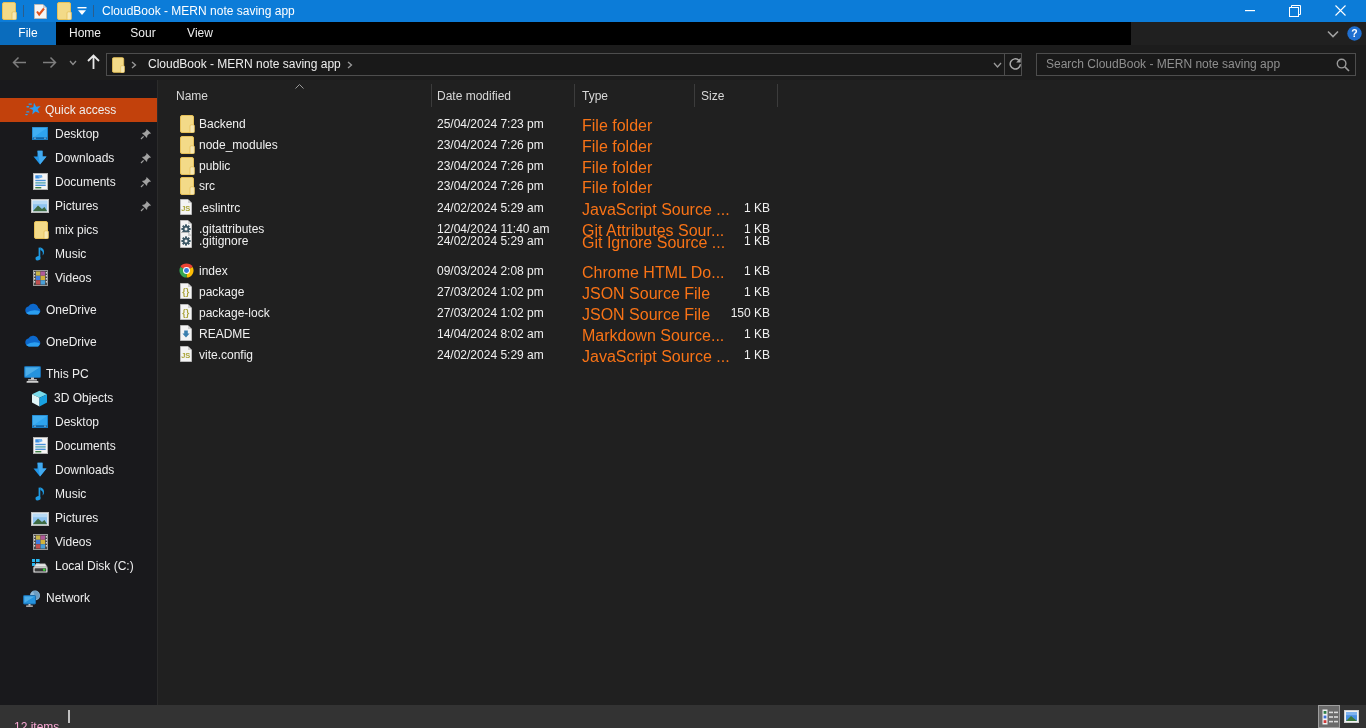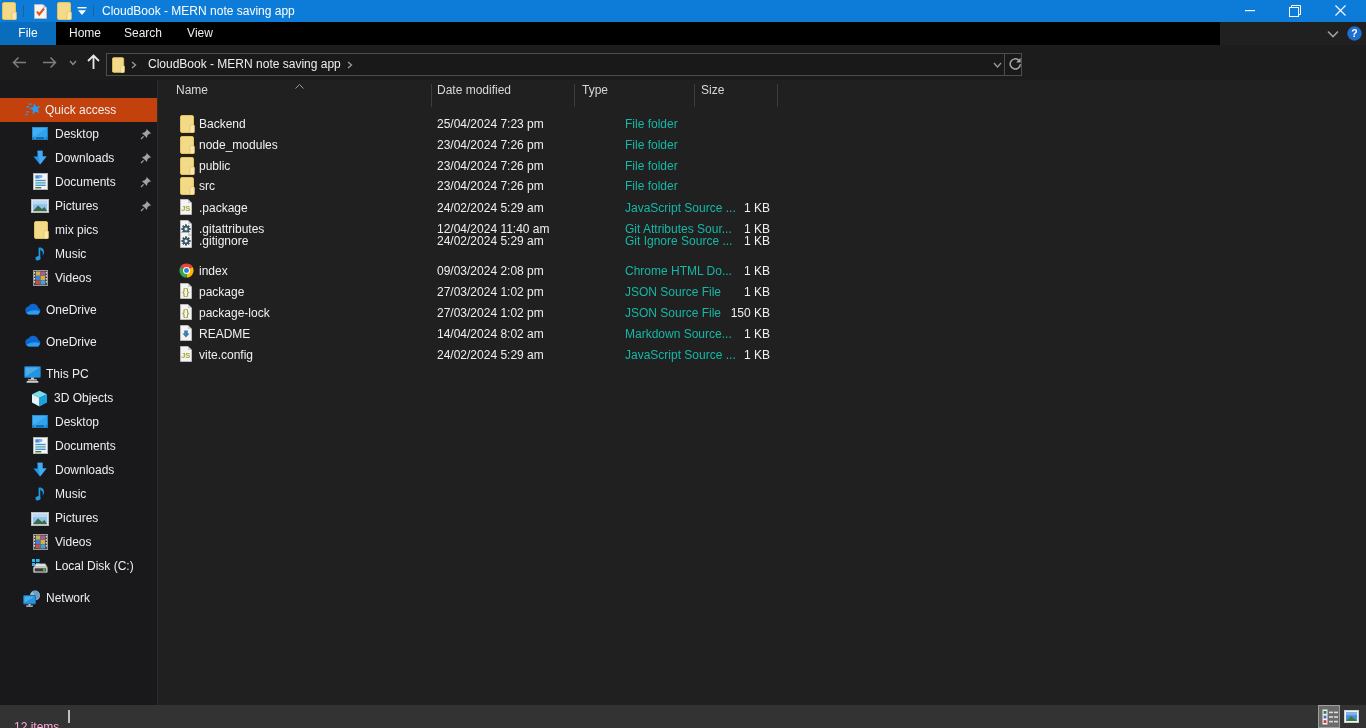--- a/index.html
+++ b/index.html
@@ -5,46 +5,46 @@
 * { margin:0; padding:0; box-sizing:border-box; }
 html,body { width:1366px; height:728px; overflow:hidden; background:#202020;
   font-family:"Liberation Sans", sans-serif; }
 #win { position:relative; width:1366px; height:728px; }
 .abs { position:absolute; }
 
 #titlebar { position:absolute; left:0; top:0; width:1366px; height:22px; background:#0c7cd8; }
 .ttxt { position:absolute; left:102px; top:4px; font-size:12px; color:#fff; white-space:nowrap; }
 .tsep { position:absolute; top:5px; width:1px; height:12px; background:#2a5d8c; }
 
-#menubar { position:absolute; left:0; top:22px; width:1220px; height:23px; background:#000; }
+#menubar { position:absolute; left:0; top:22px; width:1131px; height:23px; background:#000; }
 .filetab { position:absolute; left:0; top:0; width:56px; height:23px; background:#0a6cbd; color:#fff;
   font-size:12px; text-align:center; line-height:23px; }
 .mitem { position:absolute; top:0; height:23px; color:#eee; font-size:12px; line-height:23px; text-align:center; }
 
 #toolbar { position:absolute; left:0; top:45px; width:1366px; height:35px; background:#1c1c1c; }
 #addrbox { position:absolute; left:106px; top:8px; width:916px; height:23px; background:#191919;
   border:1px solid #4d4d4d; }
 #searchbox { position:absolute; left:1036px; top:8px; width:320px; height:23px; background:#191919;
   border:1px solid #4d4d4d; }
 .atxt { position:absolute; left:41px; top:3px; font-size:12px; color:#ededed; white-space:nowrap; }
 
 #sidebar { position:absolute; left:0; top:80px; width:157px; height:625px; background:#19191c; }
 #splitter { position:absolute; left:157px; top:80px; width:2px; height:625px; background:#2b2b2b; }
 .srow { position:absolute; left:0; width:157px; height:24px; }
 .slabel { position:absolute; top:5px; font-size:12px; color:#eeeeee; white-space:nowrap; }
 .sicon { position:absolute; }
 .pin { position:absolute; left:140px; top:6px; }
 
 #content { position:absolute; left:158px; top:80px; width:1208px; height:625px; background:#202020; }
-.hdr { position:absolute; top:3px; font-size:12px; color:#d8d8d8; white-space:nowrap; }
+.hdr { position:absolute; top:9px; font-size:12px; color:#d8d8d8; white-space:nowrap; }
 .hsep { position:absolute; top:4px; width:1px; height:23px; background:#3c3c3c; }
 .frow { position:absolute; left:0; width:1208px; height:21px; }
 .fname { position:absolute; left:41px; top:4px; font-size:12px; color:#f0f0f0; white-space:nowrap; }
 .fdate { position:absolute; left:279px; top:4px; font-size:12px; color:#f0f0f0; white-space:nowrap; }
-.ftype { position:absolute; left:424px; top:4px; font-size:12px; color:#14b8a6; white-space:nowrap;margin-left:43px; }
+.ftype { position:absolute; left:424px; top:4px; font-size:16px; color:#f97316; white-space:nowrap; }
 .fsize { position:absolute; left:510px; top:4px; width:102px; text-align:right; font-size:12px; color:#f0f0f0;padding-left:12px; }
 .ficon { position:absolute; left:22px; top:2px; }
 
 #statusbar { position:absolute; left:0; top:705px; width:1366px; height:23px; background:#333333; }
 </style>
 </head>
 <body>
 <div id="win">
 
 <div id="titlebar">
@@ -77,21 +77,21 @@
     <path d="M2.5 2.5 V0.5 H11.5 V9.5 H9.5" fill="none" stroke="#fff"></path>
   </svg>
   <svg class="abs" style="left:1335px;top:5px" width="11" height="11" viewBox="0 0 11 11">
     <path d="M0.5 0.5 L10.5 10.5 M10.5 0.5 L0.5 10.5" stroke="#fff" stroke-width="1.1"></path>
   </svg>
 </div>
 
 <div id="menubar">
   <div class="filetab">File</div>
   <div class="mitem" style="left:65px;width:40px;text-align:center;">Home</div>
-  <div class="mitem" style="left:124px;width:38px;">Search</div>
+  <div class="mitem" style="left:124px;width:38px;">Sour</div>
   <div class="mitem" style="left:182px;width:36px;">View</div>
   <svg class="abs" style="left:1327px;top:8px" width="12" height="8" viewBox="0 0 12 8">
     <path d="M1 1.5 L6 6.5 L11 1.5" fill="none" stroke="#a0a0a0" stroke-width="1.6"></path>
   </svg>
   <svg class="abs" style="left:1347px;top:4px" width="15" height="15" viewBox="0 0 15 15">
     <circle cx="7.5" cy="7.5" r="7.2" fill="#1f6fd0"></circle>
     <text x="7.5" y="11.2" font-size="10.5" font-weight="bold" fill="#fff" text-anchor="middle" font-family="Liberation Sans">?</text>
   </svg>
 </div>
 
@@ -120,20 +120,27 @@
     <svg class="abs" style="left:240px;top:7px" width="6" height="8" viewBox="0 0 6 8">
       <path d="M1 1 L4.5 4 L1 7" fill="none" stroke="#9a9a9a" stroke-width="1.3"></path>
     </svg>
     <svg class="abs" style="left:886px;top:8px" width="9" height="7" viewBox="0 0 9 7">
       <path d="M1 1 L4.5 5 L8 1" fill="none" stroke="#9a9a9a" stroke-width="1.3"></path>
     </svg>
     <div class="abs" style="left:897px;top:0;width:1px;height:21px;background:#4d4d4d"></div>
     <svg class="abs" style="left:901px;top:3px" width="14" height="15" viewBox="0 0 14 15">
       <path d="M10.8 3.2 A5.1 5.1 0 1 0 12.4 7.3" fill="none" stroke="#a8a8a8" stroke-width="1.5"></path>
       <path d="M12.6 0.8 V5.4 H8.2 Z" fill="#a8a8a8"></path>
+    </svg>
+  </div>
+  <div id="searchbox">
+    <div class="abs" style="left:9px;top:3px;font-size:12px;color:#8f8f8f;white-space:nowrap">Search CloudBook - MERN note saving app</div>
+    <svg class="abs" style="left:299px;top:4px" width="14" height="14" viewBox="0 0 14 14">
+      <circle cx="5.6" cy="5.6" r="4.3" fill="none" stroke="#9a9a9a" stroke-width="1.4"></circle>
+      <path d="M8.9 8.9 L13 13" stroke="#9a9a9a" stroke-width="1.6"></path>
     </svg>
   </div>
 </div>
 
 <div id="sidebar">
 
   <div class="srow" style="top:18px;background:#c2410c">
     <svg class="sicon" style="left:25px;top:3px" width="16" height="16" viewBox="0 0 16 16">
       <path d="M9.0 1.7 L11.2 5.7 L15.7 4.9 L12.6 8.2 L14.6 12.3 L10.5 10.4 L7.3 13.6 L7.9 9.1 L3.9 7.0 L8.3 6.2 Z" fill="#2b9df0"></path>
       <rect x="3.4" y="2.4" width="3.6" height="1.3" rx="0.65" fill="#2b9df0"></rect>
@@ -430,21 +437,21 @@
     <div class="fname">src</div>
         <div class="fdate">23/04/2024 7:26 pm</div>
         <div class="ftype">File folder</div>
   </div>
   <div class="frow" style="top:117px">
     <svg class="ficon" width="12" height="16" viewBox="0 0 12 16">
           <path d="M0.5 0.5 H8 L11.5 4 V15.5 H0.5 Z" fill="#f4f4f4" stroke="#bababa"></path>
           <path d="M8 0.5 V4 H11.5 Z" fill="#cfcfcf"></path>
           <text x="5.8" y="11.6" font-size="7.5" font-weight="bold" fill="#aaa53a" text-anchor="middle" font-family="Liberation Sans">JS</text>
         </svg>
-    <div class="fname">.package</div>
+    <div class="fname">.eslintrc</div>
         <div class="fdate">24/02/2024 5:29 am</div>
         <div class="ftype">JavaScript Source ...</div>
         <div class="fsize">1 KB</div>
   </div>
   <div class="frow" style="top:138px">
     <svg class="ficon" width="12" height="16" viewBox="0 0 12 16">
           <path d="M0.5 0.5 H8 L11.5 4 V15.5 H0.5 Z" fill="#f4f4f4" stroke="#bababa"></path>
           <path d="M8 0.5 V4 H11.5 Z" fill="#cfcfcf"></path>
           <g fill="#3d5866">
             <circle cx="6" cy="9" r="3.2"></circle>

